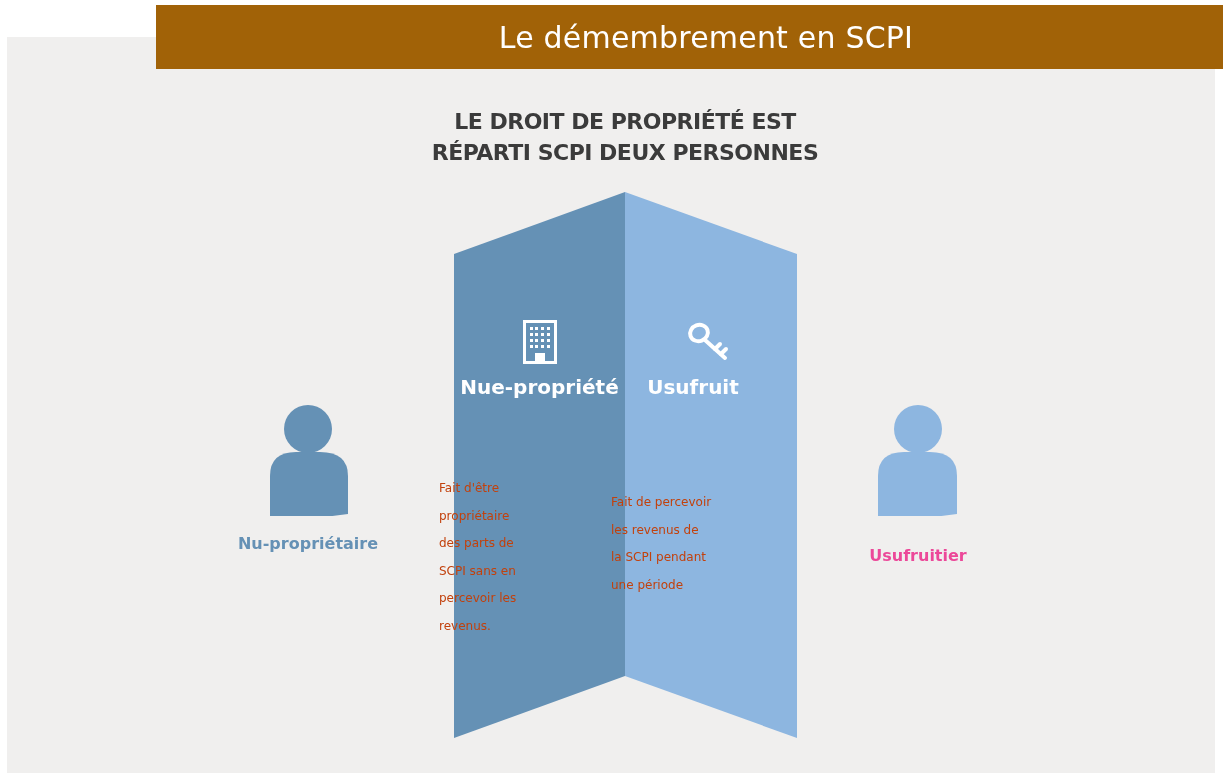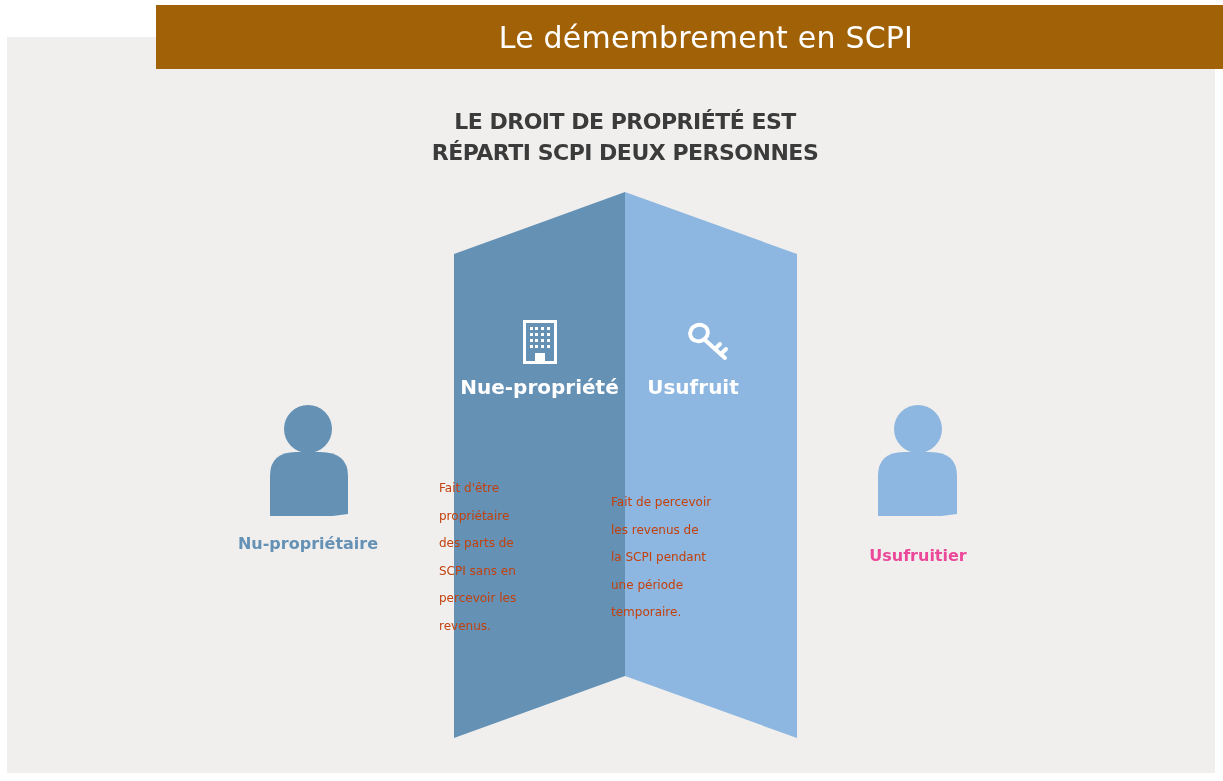--- a/index.html
+++ b/index.html
@@ -78,21 +78,20 @@
   <div>SCPI sans en</div>
   <div>percevoir les</div>
   <div>revenus.</div>
 </div>
 
 <div class="col-text" style="left:611px; top:475px; width:200px;margin-top:14px;">
   <div>Fait de percevoir</div>
   <div>les revenus de</div>
   <div>la SCPI pendant</div>
   <div>une période</div>
-  <div>temporaire.</div>
 </div>
 
 <svg class="icon" style="left:268px; top:404px;" width="82" height="112" viewBox="0 0 82 112">
   <circle cx="40" cy="25" r="24" fill="#6591b5"></circle>
   <path d="M2 112 L2 72 Q2 48 28 48 L52 48 Q80 48 80 72 L80 110 Q41 116 2 112 Z" fill="#6591b5"></path>
 </svg>
 <div class="person-label" style="left:190px; top:534px; width:236px; color:#6591b5;">Nu-propriétaire</div>
 
 <svg class="icon" style="left:877px; top:404px;" width="82" height="112" viewBox="0 0 82 112">
   <circle cx="41" cy="25" r="24" fill="#8db6e0"></circle>

